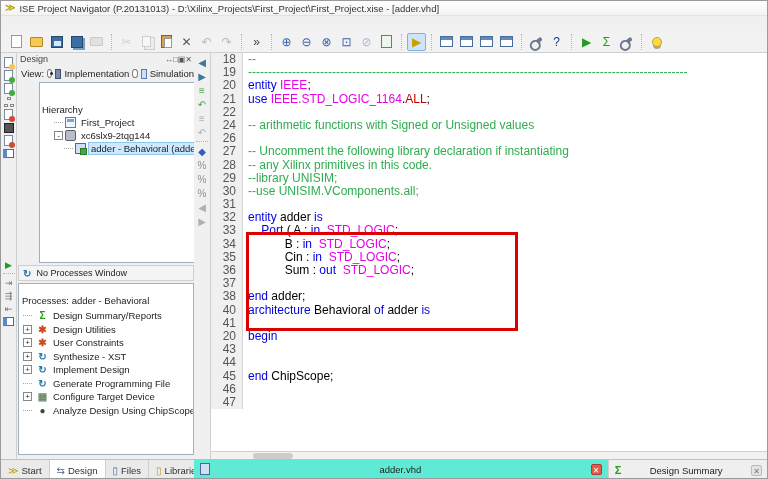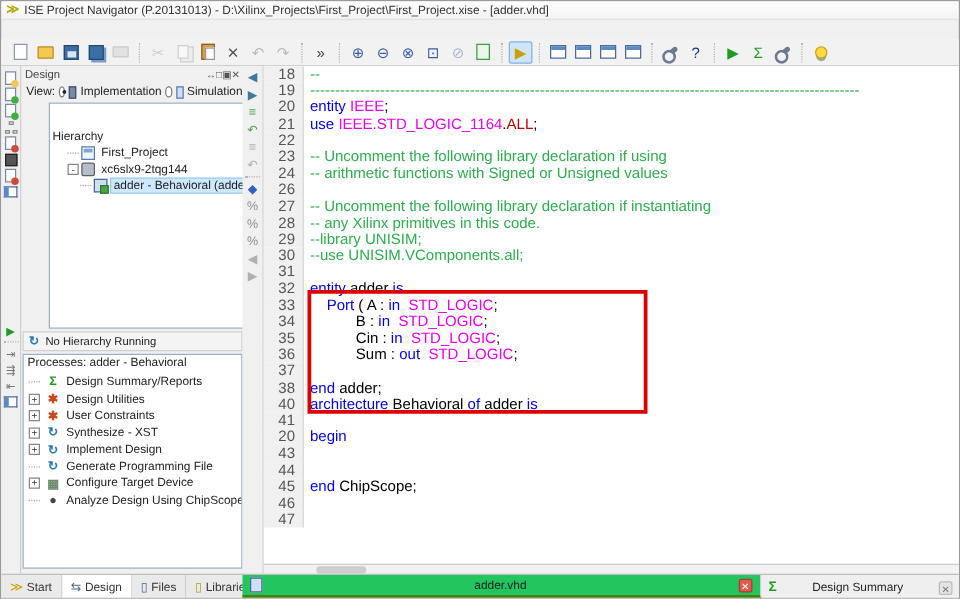--- a/index.html
+++ b/index.html
@@ -80,21 +80,21 @@
   .ti-project { background:#eef6ff; border:1px solid #5a7ab0; }
   .ti-project:after{content:"";position:absolute;left:1px;top:1px;right:1px;height:3px;background:#7aa6d8;}
   .ti-chip { background:#b8bec8; border:1px solid #5a6070; border-radius:2px; }
   .ti-vhdl { background:#cfe0f5; border:1px solid #4a6a9a; }
   .ti-vhdl:after { content:""; position:absolute; right:-2px; bottom:-2px; width:5px; height:5px; background:#4aa44a; border:1px solid #2a7a2a; }
   
   .status-row { position:absolute; left:17px; top:212px; width:176px; height:16px; display:flex; align-items:center;
     gap:5px; font-size:9px; border:1px solid #cfcfcf; background:#f4f4f4; padding-left:4px; }
   .spin-ic { color:#2a7ab0; font-weight:bold; font-size:10px; }
   .procbox { position:absolute; left:17px; top:230px; width:176px; height:172px; background:#fff;
-    border:1px solid #9cb0c4; padding-top:0; overflow:hidden; }
+    border:1px solid #9cb0c4; padding-top:10px; overflow:hidden; }
   .proc-title { font-size:9.5px; padding:1px 3px 3px 3px; }
   .proc-row { display:flex; align-items:center; height:13.5px; font-size:9.5px; white-space:nowrap; padding-left:4px; }
   .p-ic { width:13px; text-align:center; margin:0 4px 0 2px; font-weight:bold; font-size:10px; flex:none; }
   .noexp { width:9px; margin-right:2px; border-top:1px dotted #aaa; flex:none; }
   
   .editor-strip { position:absolute; left:193px; top:0; width:17px; height:100%; background:#f0f0f0;
     border-right:1px solid #cfcfcf; display:flex; flex-direction:column; align-items:center; padding-top:2px; }
   .es-btn { width:15px; height:14px; display:flex; align-items:center; justify-content:center; font-size:10px; }
   
   .editor { position:absolute; left:210px; top:0; width:558px; height:398px; background:#fff; overflow:hidden; }
@@ -115,21 +115,21 @@
   .bottom { position:absolute; left:0; top:458px; width:768px; height:21px; background:#eaeaea;
     border-top:1px solid #bfbfbf; display:flex; }
   .panel-tabs { width:193px; display:flex; align-items:stretch; border-right:1px solid #bfbfbf; }
   .ptab { display:flex; align-items:center; gap:3px; padding:0 7px; font-size:9.5px; color:#333;
     border-right:1px solid #cfcfcf; background:#eaeaea; }
   .ptab.active { background:#fff; font-weight:normal; }
   .ptab .glyph { font-size:10px; }
   .doc-tabs { flex:1; display:flex; }
   .dtab { display:flex; align-items:center; font-size:9.5px; background:#efefef; border-right:1px solid #cfcfcf;
     position:relative; padding:0 6px; }
-  .dtab.active { background:#22c55e; border-bottom:4px solid #4d7c0f; }
+  .dtab.active { background:#5eead4; border-bottom:2px solid #4d7c0f; }
   .dtab .lbl { flex:1; text-align:center; padding:0 8px; }
   .dt-doc { width:10px; height:12px; background:#cfe0f5; border:1px solid #4a6a9a; }
   .closebtn { width:11px; height:11px; border-radius:2px; font-size:8px; line-height:11px; text-align:center; }
   .closebtn.red { background:#e05a4e; color:#fff; border:1px solid #b03a30; }
   .closebtn.gray { background:#e4e4e4; color:#777; border:1px solid #bbb; }
   .sigma-g { color:#1f9d1f; font-weight:bold; font-size:11px; }
 </style>
 </head>
 <body>
 
@@ -351,21 +351,21 @@
               <span class="noexp"></span>
               <span class="t-ic ti-vhdl"></span>
               <span class="tree-label">adder - Behavioral (adder.vhd)</span>
             </div>
           </div>
       </div>
     </div>
 
     <div class="status-row">
       <span class="spin-ic">↻</span>
-      <span>No Hierarchy Running</span>
+      <span>No Processes Window</span>
     </div>
 
     <div class="procbox">
       <div class="proc-title">Processes: adder - Behavioral</div>
       <div id="proc-rows">
           <div class="proc-row">
             <span class="noexp"></span>
             <span class="p-ic" style="color: rgb(31, 157, 31);">Σ</span>
             <span>Design Summary/Reports</span>
           </div>
@@ -447,21 +447,20 @@
         </span>
       </div>
 
     <div class="editor">
       <div class="codewrap" id="code">
           <div class="cline"><span class="lnum">18</span><span class="ctext"><span class="com">--</span></span></div>
           <div class="cline"><span class="lnum">19</span><span class="ctext"><span class="com">--------------------------------------------------------------------------------------------------------------</span></span></div>
           <div class="cline"><span class="lnum">20</span><span class="ctext"><span class="kw">entity</span><span class="pl"> </span><span class="typ">IEEE</span><span class="pl">;</span></span></div>
           <div class="cline"><span class="lnum">21</span><span class="ctext"><span class="kw">use</span><span class="pl"> </span><span class="typ">IEEE.STD_LOGIC_1164</span><span class="pl">.</span><span class="red">ALL</span><span class="pl">;</span></span></div>
           <div class="cline"><span class="lnum">22</span><span class="ctext"></span></div>
-          <div class="cline"><span class="lnum">23</span><span class="ctext"><span class="com">-- Uncomment the following library declaration if using</span></span></div>
           <div class="cline"><span class="lnum">24</span><span class="ctext"><span class="com">-- arithmetic functions with Signed or Unsigned values</span></span></div>
           <div class="cline"><span class="lnum">26</span><span class="ctext"></span></div>
           <div class="cline"><span class="lnum">27</span><span class="ctext"><span class="com">-- Uncomment the following library declaration if instantiating</span></span></div>
           <div class="cline"><span class="lnum">28</span><span class="ctext"><span class="com">-- any Xilinx primitives in this code.</span></span></div>
           <div class="cline"><span class="lnum">29</span><span class="ctext"><span class="com">--library UNISIM;</span></span></div>
           <div class="cline"><span class="lnum">30</span><span class="ctext"><span class="com">--use UNISIM.VComponents.all;</span></span></div>
           <div class="cline"><span class="lnum">31</span><span class="ctext"></span></div>
           <div class="cline"><span class="lnum">32</span><span class="ctext"><span class="kw">entity</span><span class="pl"> adder </span><span class="kw">is</span></span></div>
           <div class="cline"><span class="lnum">33</span><span class="ctext"><span class="pl">    </span><span class="kw">Port</span><span class="pl"> ( A : </span><span class="kw">in</span><span class="pl">  </span><span class="typ">STD_LOGIC</span><span class="pl">;</span></span></div>
           <div class="cline"><span class="lnum">34</span><span class="ctext"><span class="pl">           B : </span><span class="kw">in</span><span class="pl">  </span><span class="typ">STD_LOGIC</span><span class="pl">;</span></span></div>

